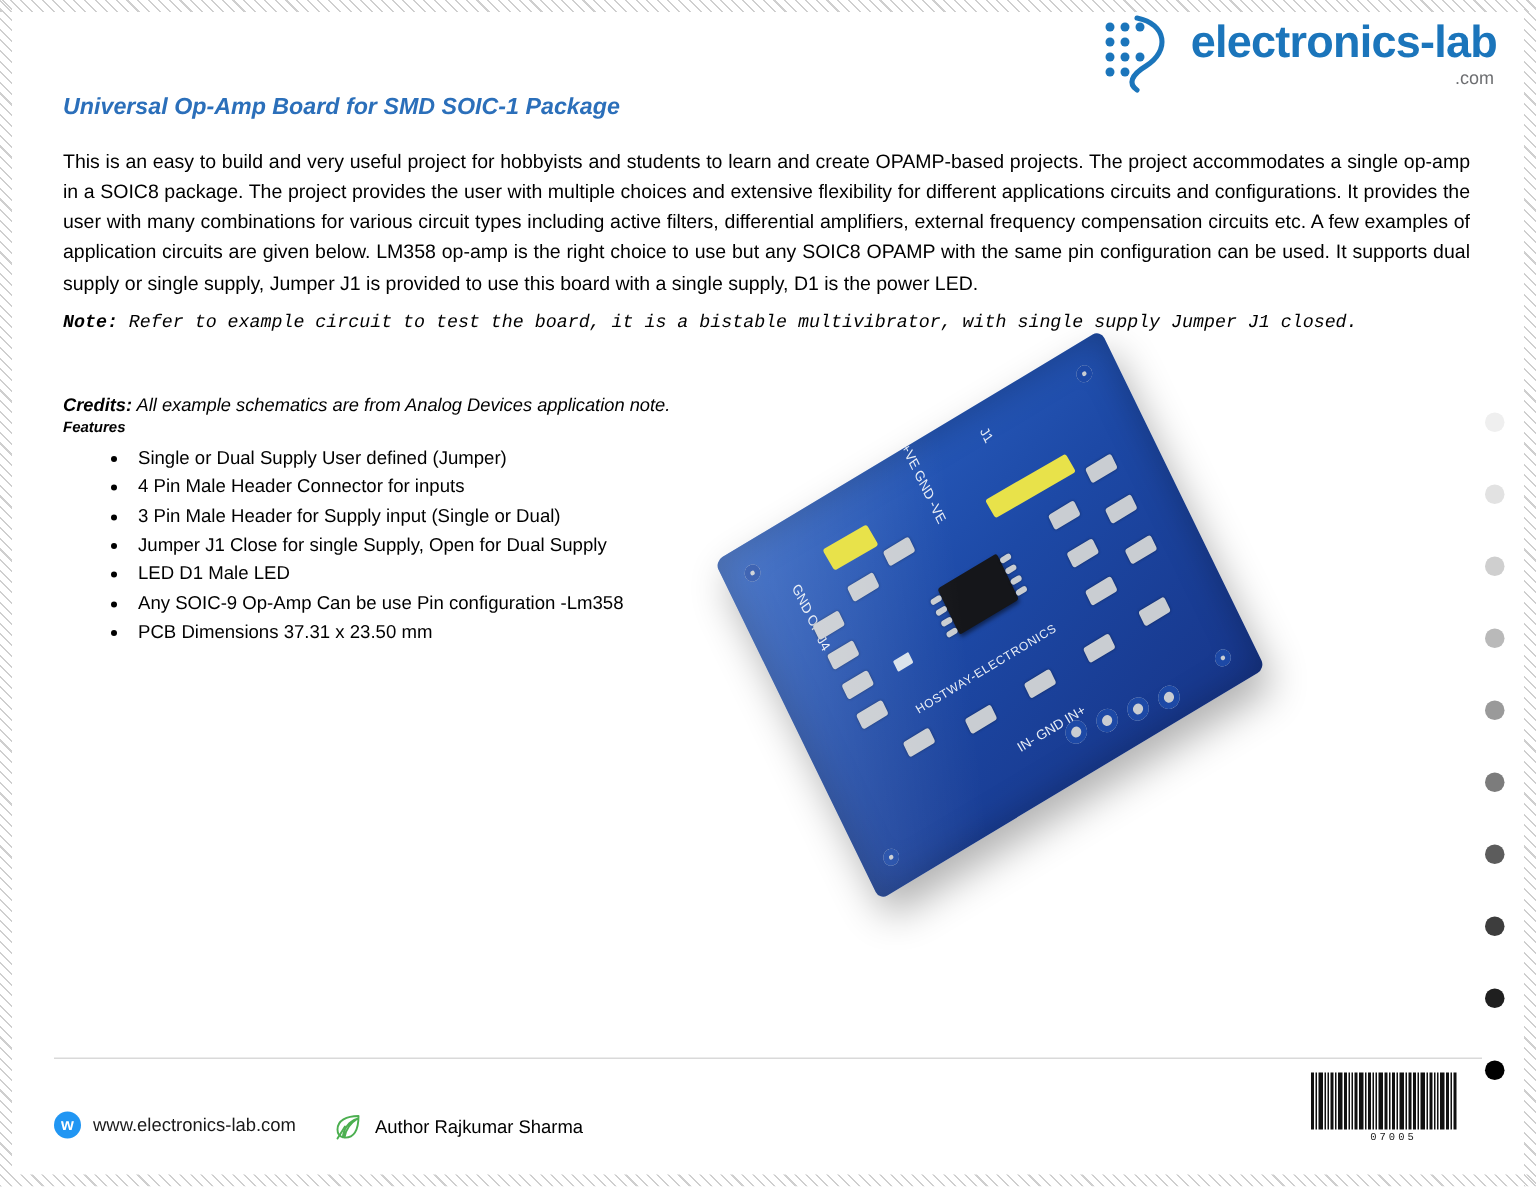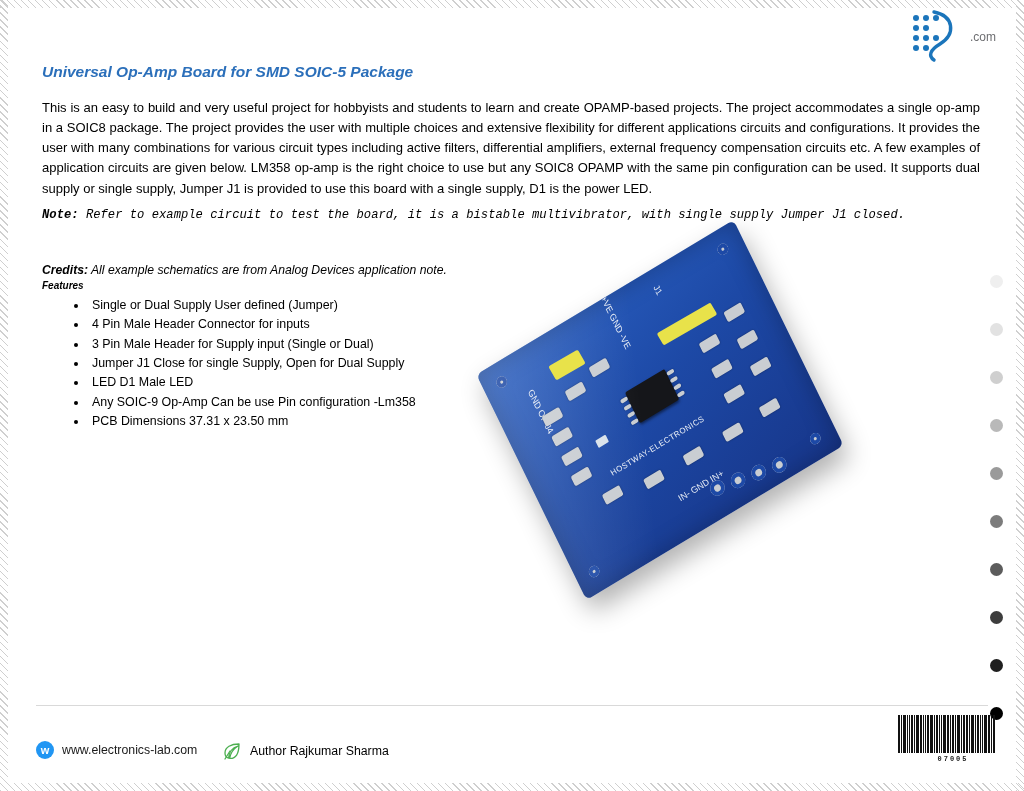--- a/index.html
+++ b/index.html
@@ -169,25 +169,24 @@
     gap: 8px;
     font-size: 12.3px;
   }
   .leaf-icon {
     width: 20px; height: 20px;
   }
 
   
   .barcode {
     position: absolute;
-    right: 16px;
+    right: 40px;
     bottom: 28px;
     width: 110px;
     height: 48px;
-    font-weight: bold;
   }
   .barcode .bars {
     display: flex;
     align-items: flex-end;
     height: 38px;
     gap: 1px;
   }
   .barcode .bars i {
     display: block;
     background: #111;
@@ -323,25 +322,26 @@
           <circle cx="12" cy="30" r="3"></circle>
           <circle cx="22" cy="30" r="3"></circle>
           <circle cx="32" cy="30" r="3"></circle>
           <circle cx="12" cy="40" r="3"></circle>
           <circle cx="22" cy="40" r="3"></circle>
         </g>
         <path d="M30 4 C50 8, 52 26, 36 36 C26 42, 24 48, 30 52" stroke="#1b75bb" stroke-width="3.4" fill="none" stroke-linecap="round"></path>
       </svg>
     </div>
     <div class="logo-text">
+      <div class="logo-name">electronics-lab</div>
       <div class="logo-com">.com</div>
     </div>
   </div>
 
-  <div class="doc-title">Universal Op-Amp Board for SMD SOIC-5 Package</div>
+  <div class="doc-title">Universal Op-Amp Board for SMD SOIC-1 Package</div>
 
   <div class="body-text">This is an easy to build and very useful project for hobbyists and students to learn and create OPAMP-based projects. The project accommodates a single op-amp in a SOIC8 package. The project provides the user with multiple choices and extensive flexibility for different applications circuits and configurations. It provides the user with many combinations for various circuit types including active filters, differential amplifiers, external frequency compensation circuits etc. A few examples of application circuits are given below. LM358 op-amp is the right choice to use but any SOIC8 OPAMP with the same pin configuration can be used. It supports dual supply or single supply, Jumper J1 is provided to use this board with a single supply, D1 is the power LED.</div>
 
   <div class="note">
     <b>Note:</b><span> Refer to example circuit to test the board, it is a bistable multivibrator, with single supply Jumper J1 closed.</span>
   </div>
 
   <div class="credits">
     <b>Credits:</b><span> All example schematics are from Analog Devices application note.</span>
   </div>

